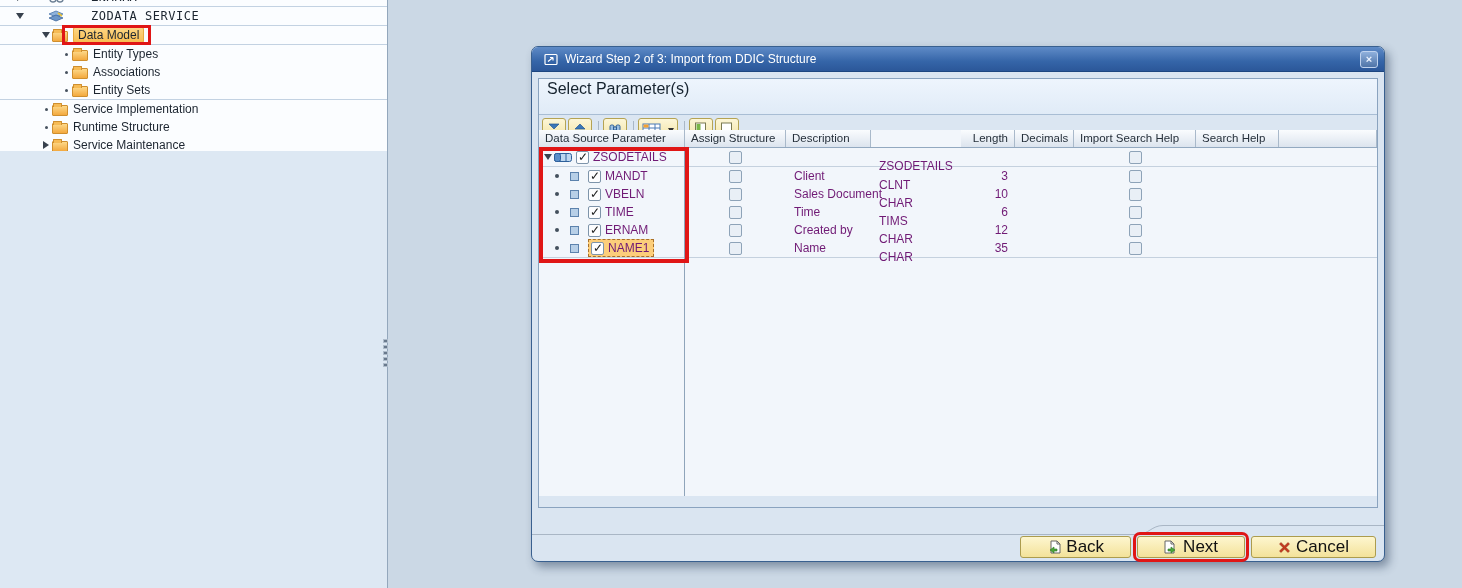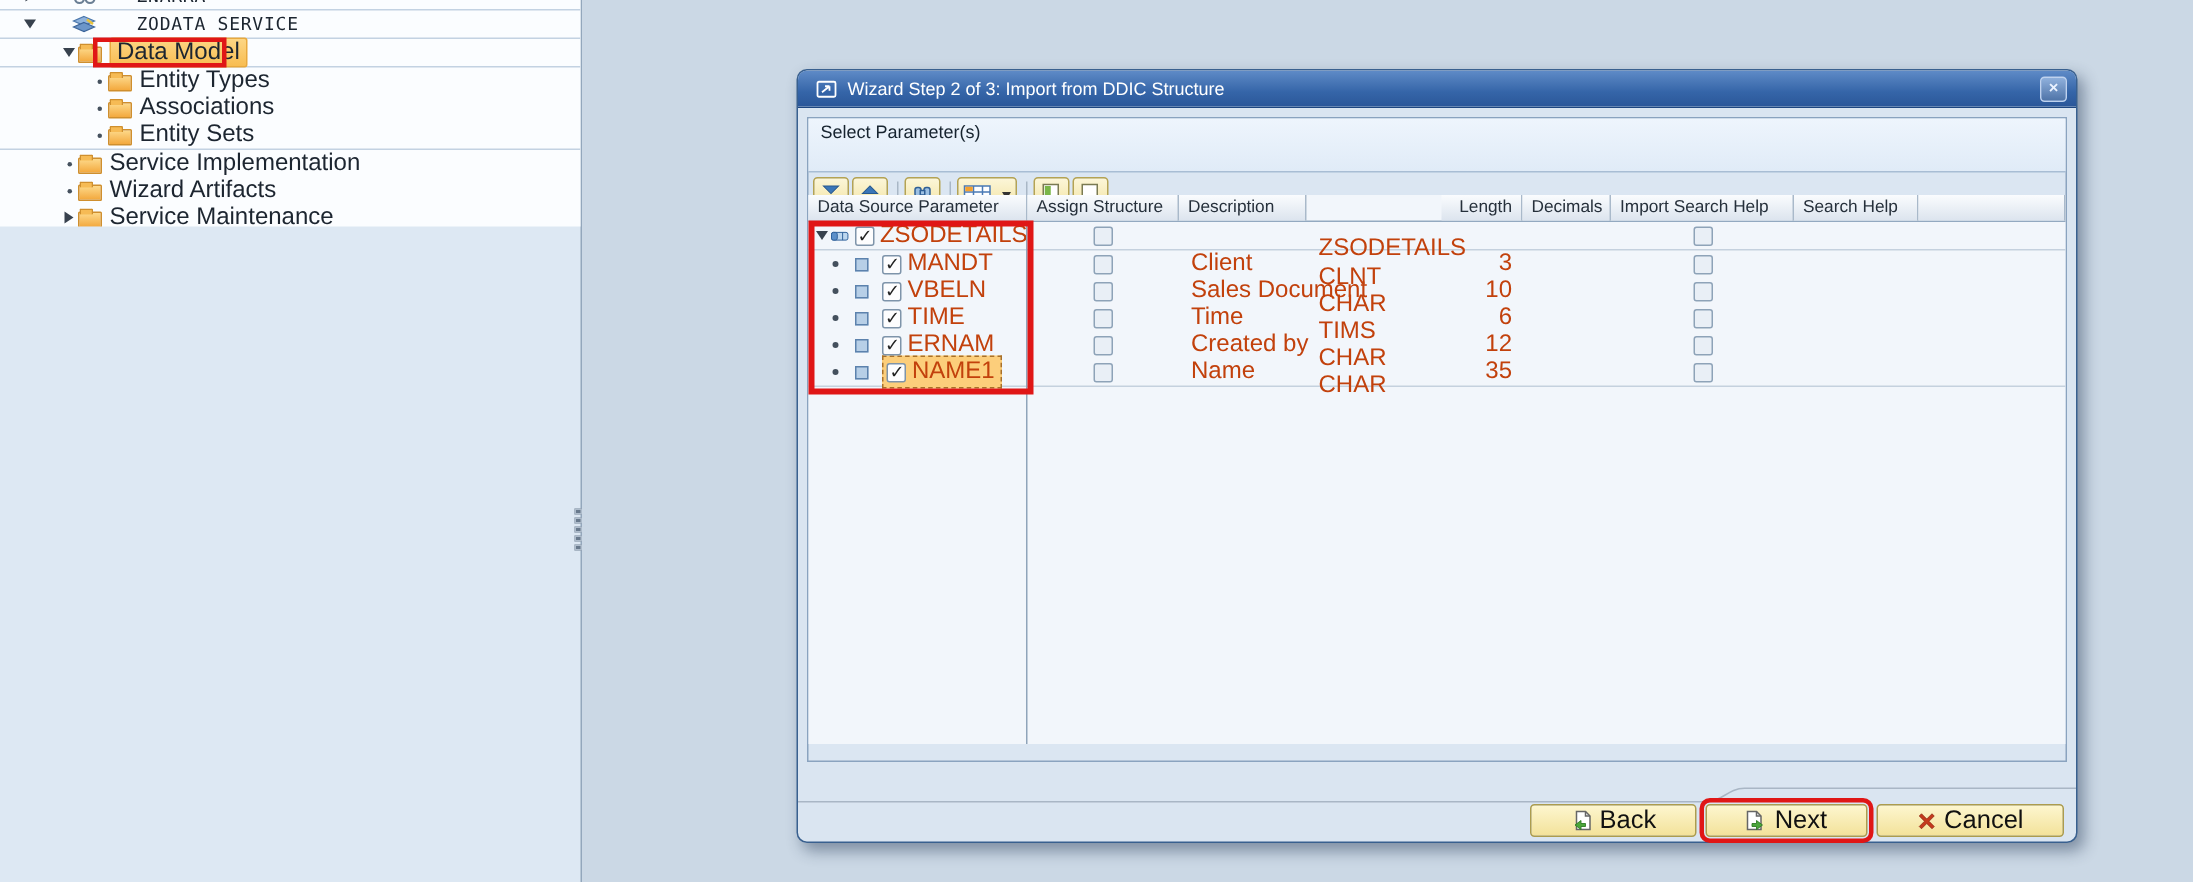--- a/index.html
+++ b/index.html
@@ -14,21 +14,21 @@
   
   .left-panel {
     position:absolute; left:0; top:0; width:388px; height:588px;
     background:#dde8f3; border-right:1px solid #93a7bc;
   }
   .tree-white {
     position:absolute; left:0; top:0; right:0; height:151px;
     background:#fbfdff; overflow:hidden;
   }
   .tree-rows { position:absolute; left:0; top:-12px; right:0; }
-  .trow { height:18px; display:flex; align-items:center; font-size:16px; color:#1c2530; white-space:nowrap; }
+  .trow { height:18px; display:flex; align-items:center; font-size:12px; color:#1c2530; white-space:nowrap; }
   .trow.sep { border-bottom:1px solid #c3d2e2; height:19px; }
   .lv0 { padding-left:14px;gap:22px; } .lv1 { padding-left:40px; } .lv2 { padding-left:60px; }
   .mono { font-family:"DejaVu Sans Mono", monospace; font-size:12px; letter-spacing:.5px; }
   .expander { width:12px; display:inline-flex; justify-content:center; flex:none; }
   .tri-down { width:0; height:0; border-left:4px solid transparent; border-right:4px solid transparent; border-top:6px solid #38424e; }
   .tri-right { width:0; height:0; border-top:4px solid transparent; border-bottom:4px solid transparent; border-left:6px solid #38424e; }
   .dot { width:3px; height:3px; background:#46525f; border-radius:50%; }
   .ticon { width:16px; height:13px; margin-right:5px; flex:none; position:relative; }
   .folder { background:linear-gradient(#fdd98a,#f3a93e); border:1px solid #cf8f2e; border-radius:1px; margin-top:2px; height:11px; }
   .folder::before { content:""; position:absolute; left:0; top:-3px; width:7px; height:3px;
@@ -59,42 +59,42 @@
     background:linear-gradient(#8fb0dc,#4f74a8); border:1px solid #bfd2ee; border-radius:3px;
     color:#eaf2ff; font-size:11px; font-weight:bold; line-height:15px; text-align:center; cursor:pointer;
   }
 
   .panel {
     position:absolute; left:6px; top:31px; width:840px; height:430px;
     border:1px solid #8aa3bf; background:#dbe6f2;
   }
   .section-strip {
     height:36px; background:linear-gradient(#eef5fd,#e0ebf7);
-    border-bottom:1px solid #a8bdd4; font-size:12px; color:#16232f;
+    border-bottom:1px solid #a8bdd4; font-size:16px; color:#16232f;
     line-height:19px; padding-left:8px;
   }
   .toolbar { height:30px; display:flex; align-items:center; padding-left:3px; }
   .tbtn {
     width:24px; height:24px; margin-right:2px; border:1px solid #b5a353; border-radius:3px;
     background:linear-gradient(#fcf6d8,#f1e19c); display:flex; align-items:center; justify-content:center; cursor:pointer;
   }
   .tbtn.wide { width:40px; justify-content:space-between; padding:0 3px; }
   .tsep { width:1px; height:18px; background:#a9b7c6; margin:0 4px; }
 
   .tbl { position:absolute; left:0; right:0; top:51px; height:366px; background:#f2f6fb; }
   .thead { display:flex; height:18px; border-bottom:1px solid #93a9c0; }
   .thead .hc {
     background:linear-gradient(#fafcfe,#dce4ee); border-right:1px solid #a9b9ca;
     font-size:11.5px; color:#26303b; line-height:17px; padding:0 6px; white-space:nowrap; overflow:hidden;
   }
   .c-dsp{width:146px;} .c-as{width:101px;} .c-desc{width:85px;} .c-type{width:90px;margin-top:17px;}
   .c-len{width:54px;} .c-dec{width:59px;} .c-ish{width:122px;} .c-sh{width:83px;} .c-last{flex:1;}
   .vline { position:absolute; left:145px; top:18px; bottom:0; width:1px; background:#8fa4ba; }
 
-  .r { display:flex; height:18px; align-items:center; font-size:16px; color:#c2410c; }
+  .r { display:flex; height:18px; align-items:center; font-size:12px; color:#701a75; }
   .r.sepline { border-bottom:1px solid #c5d1de; height:19px; }
   .cell { display:flex; align-items:center; height:100%; white-space:nowrap; }
   .cell.center { justify-content:center; }
   .cell.right { justify-content:flex-end; padding-right:7px; }
   .cell.padl { padding-left:8px; }
   .dsp0 { padding-left:3px; } .dspN { padding-left:16px; }
   .rowdot { width:4px; height:4px; background:#44505d; border-radius:50%; margin-right:11px; flex:none; }
   .sqicon { width:9px; height:9px; background:#b7cfe7; border:1px solid #5c82ad; margin-right:9px; flex:none; }
   .cb {
     width:13px; height:13px; background:#fdfdfe; border:1px solid #7e94aa; border-radius:2px;
@@ -178,21 +178,21 @@
             <span class="dot"></span>
           </span>
         <span class="ticon folder"></span>
         <span>Service Implementation</span>
       </div>
       <div class="trow lv1">
         <span class="expander">
             <span class="dot"></span>
           </span>
         <span class="ticon folder"></span>
-        <span>Wizard Artifacts</span>
+        <span>Runtime Structure</span>
       </div>
       <div class="trow lv1 sep">
         <span class="expander">
             <span class="tri-right"></span>
           </span>
         <span class="ticon folder"></span>
         <span>Service Maintenance</span>
       </div>
     </div>
   </div>

